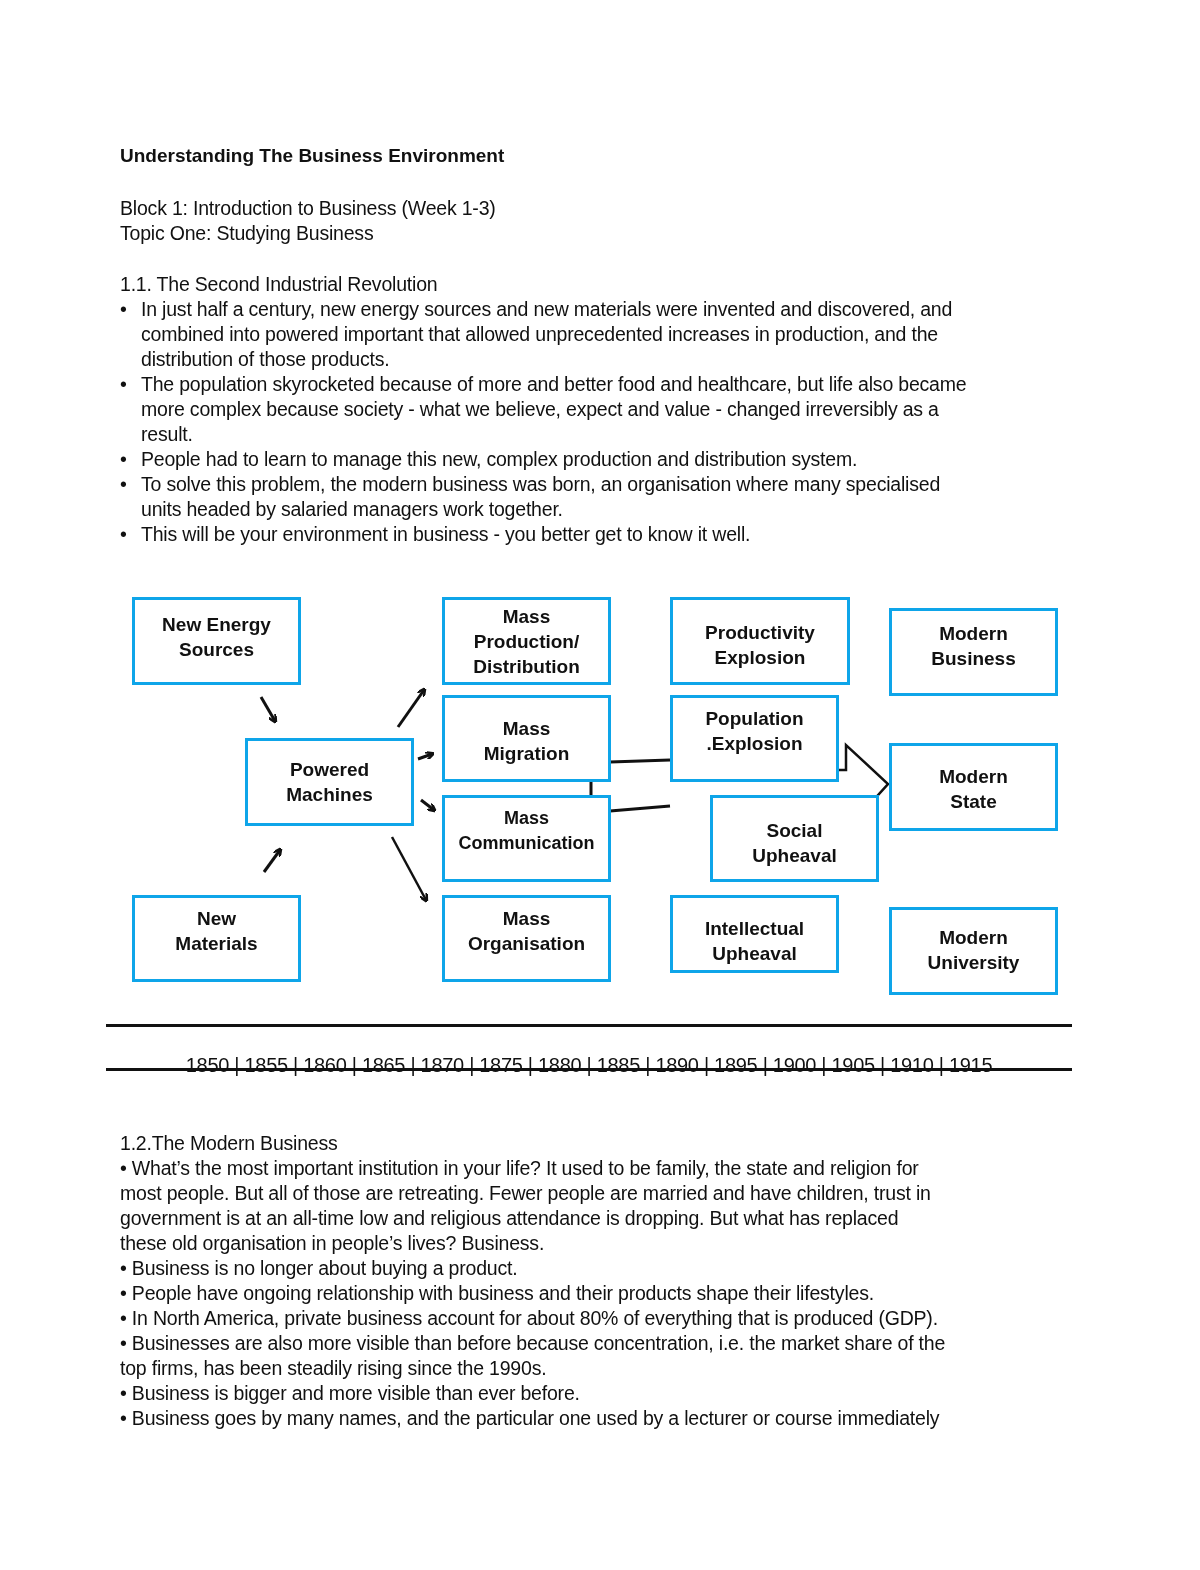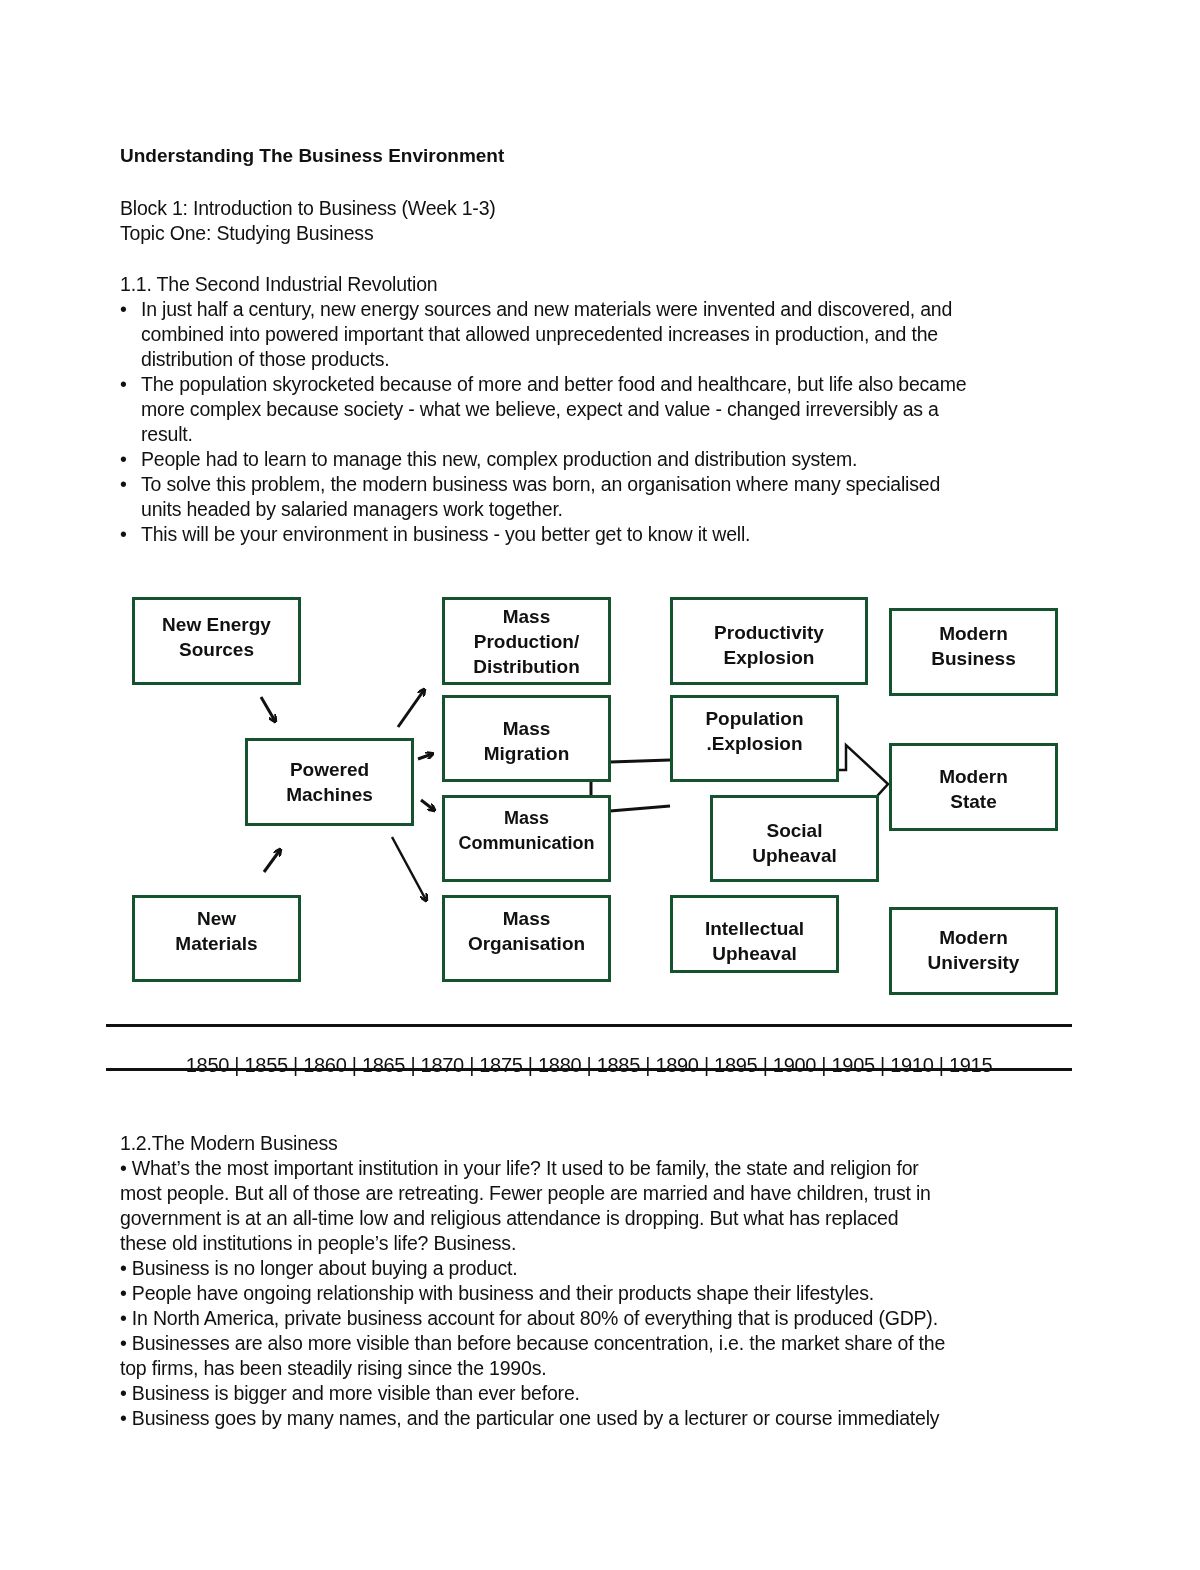--- a/index.html
+++ b/index.html
@@ -8,21 +8,21 @@
   .abs { position: absolute; }
   .title { left: 120px; top: 145px; font-size: 19px; font-weight: bold; }
   .line { font-size: 19.5px; line-height: 25px; white-space: nowrap; letter-spacing: -0.2px; }
   .block { left: 120px; top: 196px; }
   .sec1 { left: 120px; top: 272px; }
   .bullets { list-style: none; margin: 0; padding: 0; }
   .bullets li { position: relative; padding-left: 21px; }
   .bullets li .dot { position: absolute; left: 0; top: 0; }
   .sec2 { left: 120px; top: 1131px; width: 960px; }
   .sec2 .p { white-space: nowrap; }
-  .box { position: absolute; border: 3px solid #14532d; box-sizing: border-box;
+  .box { position: absolute; border: 3px solid #0ea5e9; box-sizing: border-box;
          display: flex; align-items: center; justify-content: center; text-align: center;
          font-weight: bold; font-size: 19px; line-height: 25px; background: #fff; }
   .box span { display: block; }
   .tl-rule { position: absolute; left: 106px; width: 966px; height: 3px; background: #111; }
   .tl-text { position: absolute; left: 106px; width: 966px; top: 1034px; text-align: center;
              font-size: 20px; letter-spacing: -0.3px; white-space: nowrap; margin-top: 20px; }
   svg.diagram { position: absolute; left: 0; top: 0; width: 1200px; height: 1570px; pointer-events: none; }
 </style>
 </head>
 <body>
@@ -130,21 +130,21 @@
       <span>Communication</span>
     </div>
 </div>
 <div class="box" style="left:442px;top:895px;width:169px;height:87px;align-items:flex-start;padding-top:8px;">
   <div>
       <span>Mass</span>
       <span>Organisation</span>
     </div>
 </div>
 
-<div class="box" style="left:670px;top:597px;width:198px;height:88px;align-items:flex-start;padding-top:20px;">
+<div class="box" style="left:670px;top:597px;width:180px;height:88px;align-items:flex-start;padding-top:20px;">
   <div>
       <span>Productivity</span>
       <span>Explosion</span>
     </div>
 </div>
 <div class="box" style="left:670px;top:695px;width:169px;height:87px;align-items:flex-start;padding-top:8px;">
   <div>
       <span>Population</span>
       <span>.Explosion</span>
     </div>
@@ -183,21 +183,21 @@
 
 <div class="tl-rule" style="top:1024px;"></div>
 <div class="tl-text">1850 | 1855 | 1860 | 1865 | 1870 | 1875 | 1880 | 1885 | 1890 | 1895 | 1900 | 1905 | 1910 | 1915</div>
 <div class="tl-rule" style="top:1068px;"></div>
 
 <div class="abs sec2">
   <div class="line">1.2.The Modern Business</div>
   <div class="line p">•  What’s the most important institution in your life? It used to be family, the state and religion for</div>
   <div class="line p">most people. But all of those are retreating. Fewer people are married and have children, trust in</div>
   <div class="line p">government is at an all-time low and religious attendance is dropping. But what has replaced</div>
-  <div class="line p">these old institutions in people’s life? Business.</div>
+  <div class="line p">these old organisation in people’s lives? Business.</div>
   <div class="line p">•  Business is no longer about buying a product.</div>
   <div class="line p">•  People have ongoing relationship with business and their products shape their lifestyles.</div>
   <div class="line p">•  In North America, private business account for about 80% of everything that is produced (GDP).</div>
   <div class="line p">•  Businesses are also more visible than before because concentration, i.e. the market share of the</div>
   <div class="line p">top firms, has been steadily rising since the 1990s.</div>
   <div class="line p">•  Business is bigger and more visible than ever before.</div>
   <div class="line p">•  Business goes by many names, and the particular one used by a lecturer or course immediately</div>
 </div>
 
 </body></html>

